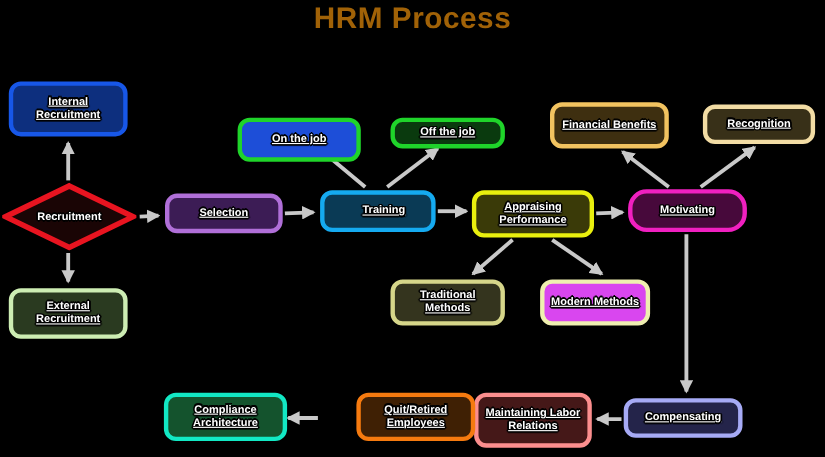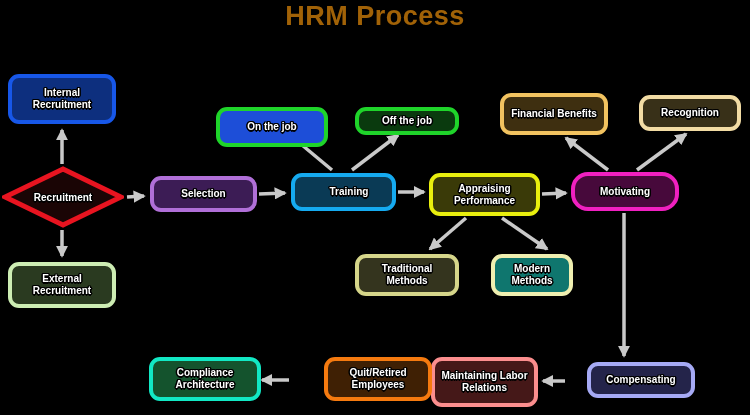--- a/index.html
+++ b/index.html
@@ -11,20 +11,21 @@
     position:absolute;top:1px;left:0;width:100%;text-align:center;
     font-size:27px;font-weight:800;color:#a16207;letter-spacing:.5px;
   }
   .node{
     position:absolute;border:4px solid #f9a8d4;border-radius:11px;
     display:flex;align-items:center;justify-content:center;text-align:center;
     color:#fff;font-weight:bold;font-size:10px;line-height:1.2;
     padding:2px 5px;box-sizing:border-box;
     text-shadow:-1px -1px 0 #000,1px -1px 0 #000,-1px 1px 0 #000,1px 1px 0 #000,
                  0 -1.5px 0 #000,0 1.5px 0 #000,-1.5px 0 0 #000,1.5px 0 0 #000;
+    text-decoration:underline;
   }
   .diamond-wrap{position:absolute;}
   .diamond-wrap svg{display:block;}
   .diamond-label{
     position:absolute;inset:0;display:flex;align-items:center;justify-content:center;
     color:#fff;font-weight:bold;font-size:10px;text-align:center;
     text-shadow:-1px -1px 0 #000,1px -1px 0 #000,-1px 1px 0 #000,1px 1px 0 #000,
                  0 -1.5px 0 #000,0 1.5px 0 #000,-1.5px 0 0 #000,1.5px 0 0 #000;
   }
   svg.arrows{position:absolute;left:0;top:0;pointer-events:none;}
@@ -77,29 +78,29 @@
   <div class="node" style="left: 291px; top: 173px; width: 105px; height: 38px; border-color: rgb(21, 170, 240); background-color: rgb(10, 58, 85); padding-left: 16px;">Training</div>
 
   <div class="node" style="left: 216px; top: 107px; width: 112px; height: 40px; border-color: rgb(31, 212, 42); background-color: #1d4ed8;">On the job</div>
 
   <div class="node" style="left: 355px; top: 91px; width: 104px; height: 28px; border-color: rgb(31, 212, 42); background-color: rgb(10, 58, 14); margin-top: 16px;">Off the job</div>
 
   <div class="node" style="left: 429px; top: 173px; width: 111px; height: 43px; border-color: rgb(233, 239, 14); background-color: rgb(58, 58, 8);">Appraising Performance</div>
 
   <div class="node" style="left: 355px; top: 254px; width: 104px; height: 42px; border-color: rgb(214, 214, 138); background-color: rgb(52, 52, 30);">Traditional Methods</div>
 
-  <div class="node" style="left: 491px; top: 254px; width: 82px; height: 42px; border-color: rgb(239, 239, 176); background-color: #0f766e;">Modern Methods</div>
+  <div class="node" style="left: 491px; top: 254px; width: 100px; height: 42px; border-color: rgb(239, 239, 176); background-color: #d946ef;">Modern Methods</div>
 
   <div class="node" style="left: 571px; top: 172px; width: 108px; height: 39px; border-color: rgb(240, 32, 192); background-color: rgb(71, 9, 59); border-radius: 17px;">Motivating</div>
 
   <div class="node" style="left: 639px; top: 95px; width: 102px; height: 36px; border-color: rgb(242, 220, 164); background-color: rgb(56, 48, 24);">Recognition</div>
 
   <div class="node" style="left: 500px; top: 93px; width: 108px; height: 42px; border-color: rgb(242, 195, 96); background-color: rgb(62, 47, 16);">Financial Benefits</div>
 
-  <div class="node" style="left: 567px; top: 362px; width: 108px; height: 36px; border-color: rgb(166, 170, 245); background-color: rgb(36, 36, 74); margin-left: 20px;">Compensating</div>
+  <div class="node" style="left: 567px; top: 362px; width: 108px; height: 36px; border-color: rgb(166, 170, 245); background-color: rgb(36, 36, 74);">Compensating</div>
 
   <div class="node" style="left: 431px; top: 357px; width: 107px; height: 50px; border-color: rgb(251, 142, 142); background-color: rgb(69, 24, 24);">Maintaining Labor Relations</div>
 
   <div class="node" style="left: 291px; top: 357px; width: 108px; height: 44px; border-color: rgb(245, 122, 15); background-color: rgb(63, 32, 4); margin-left: 33px;">Quit/Retired Employees</div>
 
   <div class="node" style="left: 149px; top: 357px; width: 112px; height: 44px; border-color: rgb(18, 232, 196); background-color: #14532d;">Compliance Architecture</div>
 
 </div>
 
 </body></html>

